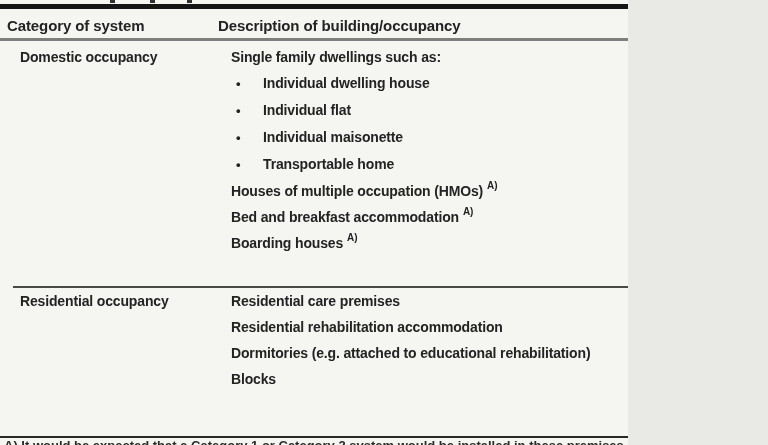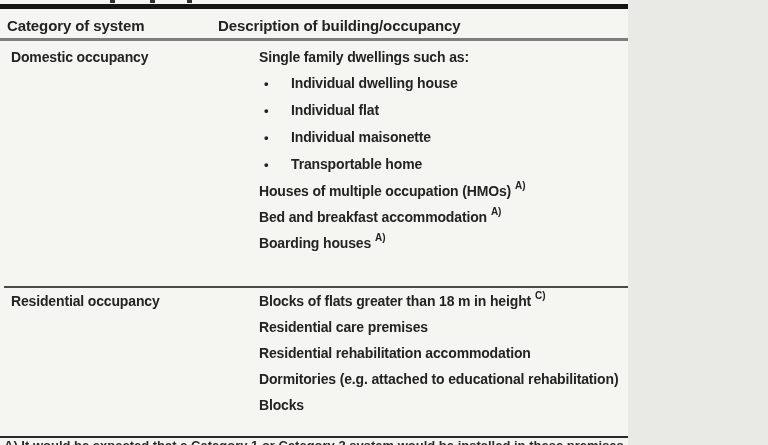--- a/index.html
+++ b/index.html
@@ -20,29 +20,29 @@
   
   .remnants i{position:absolute;top:0;height:3px;width:5px;background:#2f2f2f;}
   .remnants i:nth-child(1){left:110px;}
   .remnants i:nth-child(2){left:150px;}
   .remnants i:nth-child(3){left:187px;}
 
   .header-row{position:absolute;top:13px;left:0;right:0;height:26px;font-size:15px;font-weight:700;letter-spacing:-0.1px;}
   .hcol1{position:absolute;left:7px;top:4px;white-space:nowrap;}
   .hcol2{position:absolute;left:218px;top:4px;white-space:nowrap;}
 
-  .section{position:absolute;left:4px;right:0;}
+  .section{position:absolute;left:13px;right:0;}
   .section-0{top:44px;}
   .section-1{top:286px;border-top:2px solid #4a4a4a;}
   .cat{
     position:absolute;left:7px;top:0;
     line-height:26px;font-size:14px;font-weight:600;letter-spacing:-0.15px;white-space:nowrap;
   }
   .rows{margin-left:218px;margin-right:6px;}
-  .row{line-height:26px;font-size:14px;font-weight:600;letter-spacing:-0.15px;white-space:nowrap;margin-left:37px;}
+  .row{line-height:26px;font-size:14px;font-weight:600;letter-spacing:-0.15px;white-space:nowrap;}
   .row.multi{line-height:17px;padding-top:5px;padding-bottom:3px;}
   .dot{display:inline-block;width:27px;padding-left:5px;font-size:13px;}
   sup{font-size:10px;line-height:0;position:relative;top:-1px;vertical-align:super;font-weight:600;}
   sup.gap{margin-left:4px;}
 
   
   .footnote-clip{
     position:absolute;top:438px;left:4px;right:4px;height:7px;overflow:hidden;
   }
   .footnote-clip span{
@@ -96,23 +96,20 @@
           </div>
           <div class="row">
             <div class="line"><span>Boarding houses</span><sup class="gap">A)</sup></div>
           </div>
         </div>
       </div>
       <div class="section section-1">
         <div class="cat">Residential occupancy</div>
         <div class="rows">
           <div class="row">
-            <div class="line"><span>Blocks of flats greater than 18 m in height</span><sup class="gap">C)</sup></div>
-          </div>
-          <div class="row">
             <div class="line"><span>Residential care premises</span></div>
           </div>
           <div class="row">
             <div class="line"><span>Residential rehabilitation accommodation</span></div>
           </div>
           <div class="row">
             <div class="line"><span>Dormitories (e.g. attached to educational rehabilitation)</span></div>
           </div>
           <div class="row">
             <div class="line"><span>Blocks</span></div>

